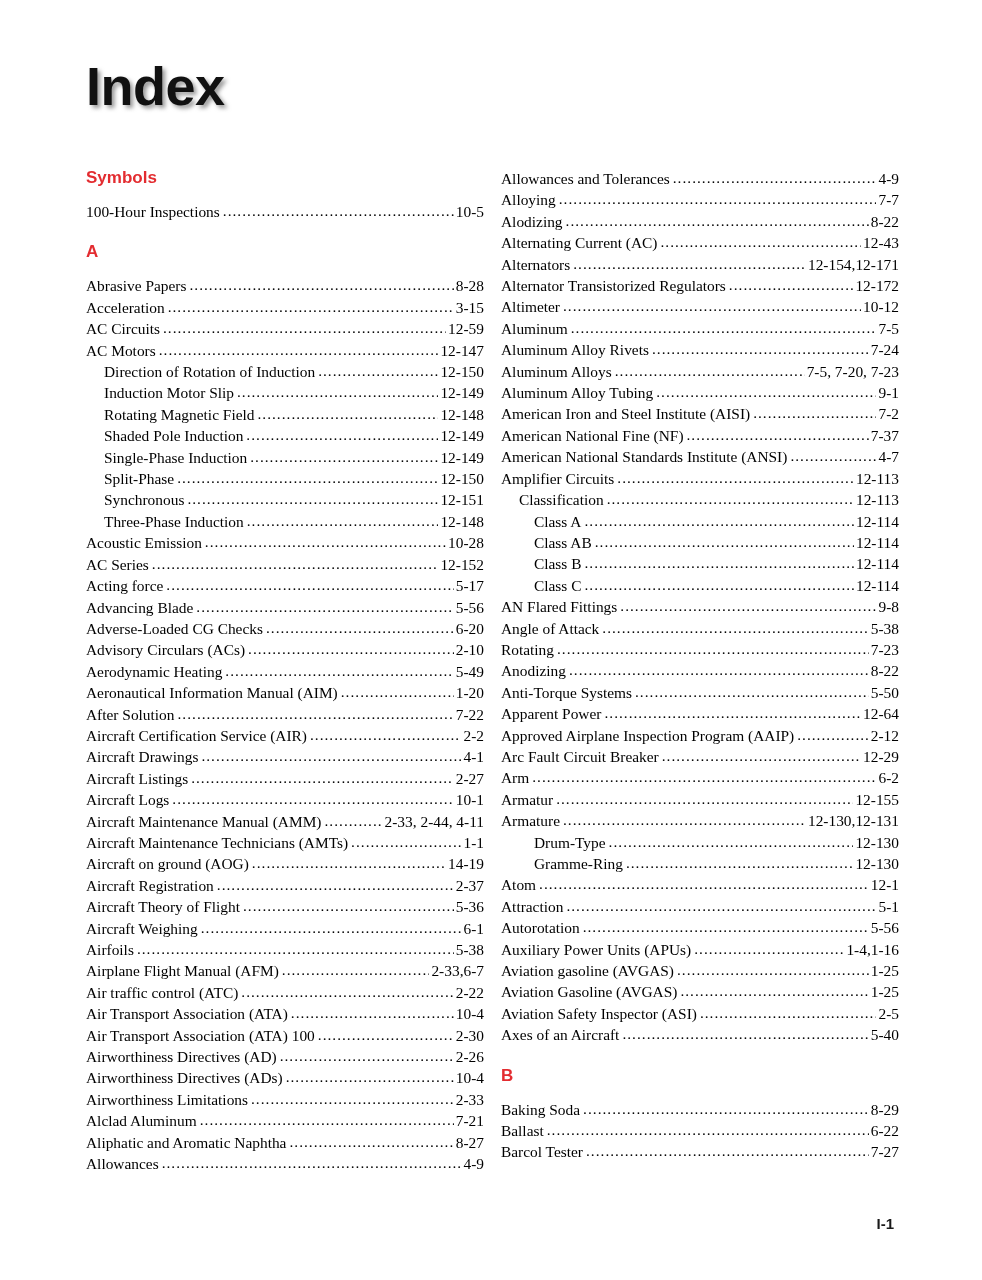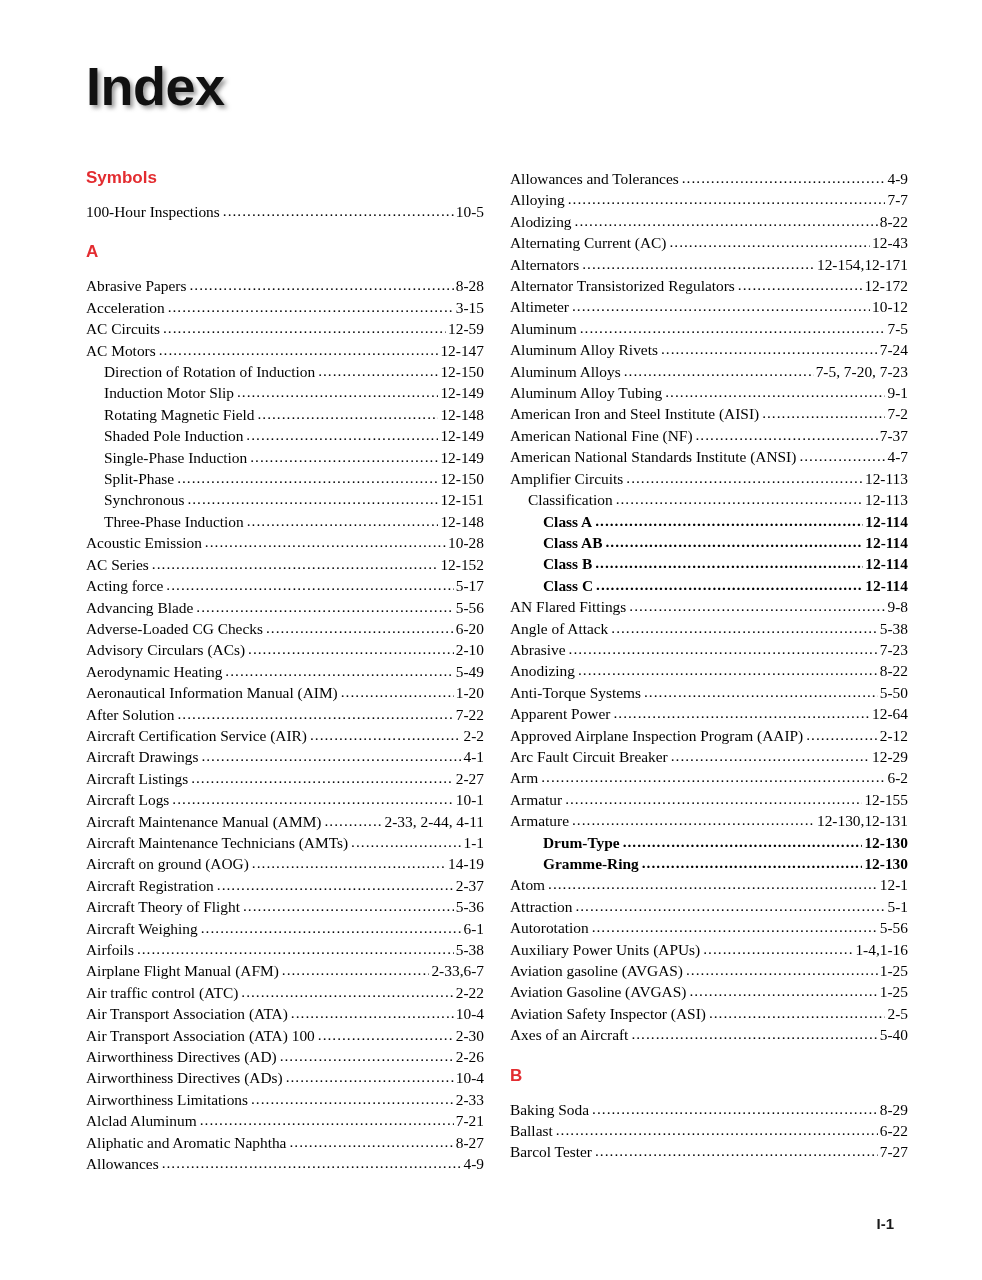--- a/index.html
+++ b/index.html
@@ -31,21 +31,21 @@
     text-shadow: 3px 3px 4px rgba(120,120,120,0.75);
   }
 
   
   .columns {
     position: absolute;
     left: 86px;
     top: 168px;
     width: 810px;
     display: flex;
-    gap: 26px;
+    gap: 17px;
   }
   .column {
     width: 398px;
   }
 
   
   .section-head {
     font-family: "Liberation Sans", "DejaVu Sans", sans-serif;
     font-weight: bold;
     font-size: 17px;
@@ -81,21 +81,21 @@
     position: relative;
     top: -1px;
   }
   .entry .pages {
     flex: 0 0 auto;
     padding-left: 1px;
   }
 
   
   .entry.lvl1 { padding-left: 18px; }
-  .entry.lvl2 { padding-left: 33px; font-weight: bold; }
+  .entry.lvl2 { padding-left: 33px; }
 
   
   .footer-page {
     position: absolute;
     right: 88px;
     bottom: 48px;
     font-family: "Liberation Sans", "DejaVu Sans", sans-serif;
     font-weight: bold;
     font-size: 15px;
     color: #1a1a1a;
@@ -439,21 +439,21 @@
             <span class="term">AN Flared Fittings</span>
             <span class="leader">................................................................................................................................................................................................................................................................................................................................................................................................................</span>
             <span class="pages">9-8</span>
           </div>
           <div class="entry">
             <span class="term">Angle of Attack</span>
             <span class="leader">................................................................................................................................................................................................................................................................................................................................................................................................................</span>
             <span class="pages">5-38</span>
           </div>
           <div class="entry">
-            <span class="term">Abrasive</span>
+            <span class="term">Rotating</span>
             <span class="leader">................................................................................................................................................................................................................................................................................................................................................................................................................</span>
             <span class="pages">7-23</span>
           </div>
           <div class="entry">
             <span class="term">Anodizing</span>
             <span class="leader">................................................................................................................................................................................................................................................................................................................................................................................................................</span>
             <span class="pages">8-22</span>
           </div>
           <div class="entry">
             <span class="term">Anti-Torque Systems</span>

